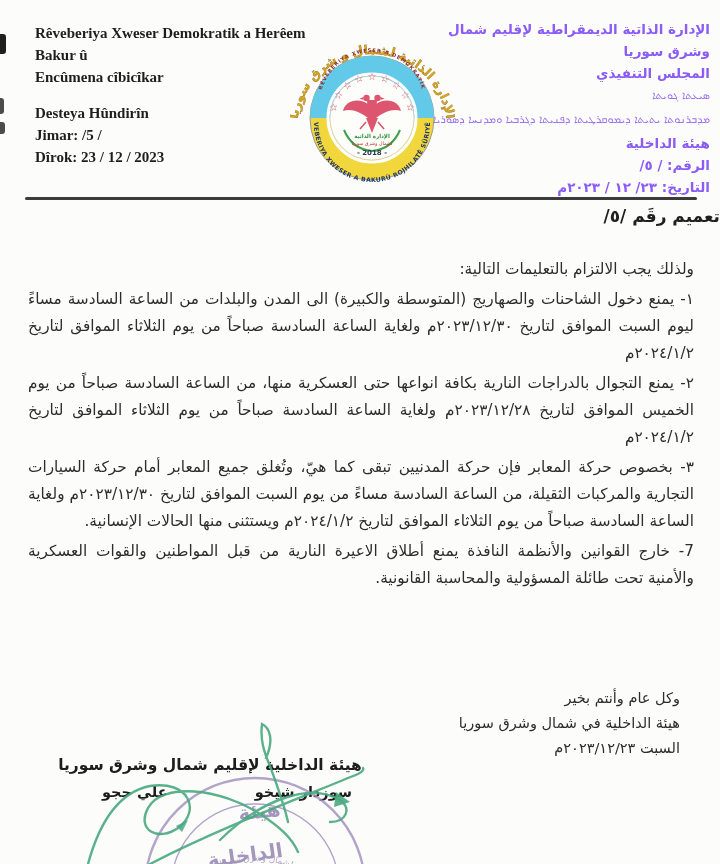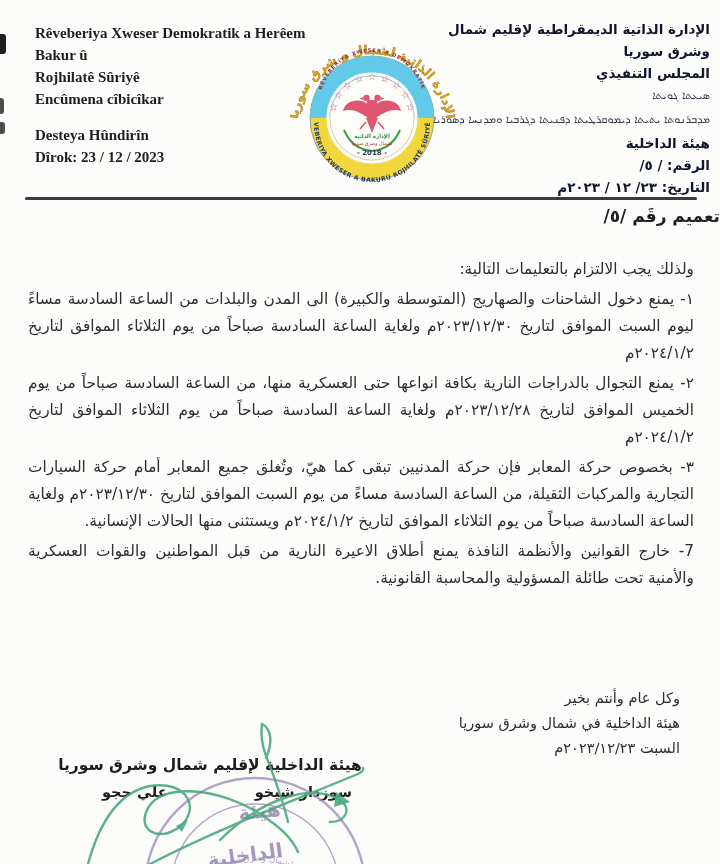--- a/index.html
+++ b/index.html
@@ -5,21 +5,21 @@
   html,body{margin:0;padding:0;}
   body{background:#e8e8e8;font-family:"DejaVu Sans",sans-serif;}
   #page{position:relative;width:720px;height:864px;background:#fcfcfa;overflow:hidden;
         color:#262626;}
   
   .kblock{position:absolute;left:35px;top:22px;width:280px;
           font-family:Liberation Serif, serif;font-weight:700;font-size:15px;
           line-height:22px;color:#1e1e1e;}
   .kblock .gap{height:14px;}
   .ablock{position:absolute;right:10px;top:18px;width:300px;direction:rtl;text-align:right;
-          font-size:13.5px;font-weight:700;line-height:22px;color:#0f172a;}
+          font-size:13.5px;font-weight:700;line-height:22px;color:#8b5cf6;}
   .ablock .syriac{font-size:11px;font-weight:400;letter-spacing:.5px;opacity:.85;line-height:24px;}
   
   .logo{position:absolute;left:290px;top:34px;width:165px;height:148px;}
   
   .rule{position:absolute;left:25px;top:197px;width:672px;height:3px;background:#3b3b3b;border-radius:2px;}
   .title{position:absolute;left:0;top:206px;width:100%;text-align:right;direction:rtl;
          font-size:17px;font-weight:700;color:#1f1f1f;}
   
   .docbody{position:absolute;left:28px;top:256px;width:666px;direction:rtl;
            font-size:15.3px;line-height:27px;color:#2d2d2d;
@@ -42,24 +42,24 @@
   .s2{top:98px;width:4px;height:16px;opacity:.8;}
   .s3{top:122px;width:5px;height:12px;opacity:.8;}
 </style>
 </head>
 <body>
 
 <div id="page">
 
   <div class="kblock">
     <div>Rêveberiya Xweser  Demokratik a  Herêem  Bakur û</div>
-    <div>Rojhilatê Sûriyê</div>
     <div>Encûmena cîbicîkar</div>
     <div class="gap"></div>
     <div>Desteya Hûndirîn</div>
+    <div>Jimar: /5 /</div>
     <div>Dîrok: 23 / 12 / 2023</div>
   </div>
 
   <div class="ablock">
     <div>الإدارة الذاتية الديمقراطية لإقليم شمال وشرق سوريا</div>
     <div>المجلس التنفيذي</div>
     <div class="syriac">ܣܝܥܬܐ ܓܘܝܬܐ</div>
     <div class="syriac">ܡܕܒܪܢܘܬܐ ܝܬܝܬܐ ܕܝܡܘܩܪܛܝܬܐ ܕܦܢܝܬܐ ܕܓܪܒܝܐ ܘܡܕܢܚܐ ܕܣܘܪܝܐ</div>
     <div>هيئة الداخلية</div>
     <div>الرقم: / ٥/</div>

